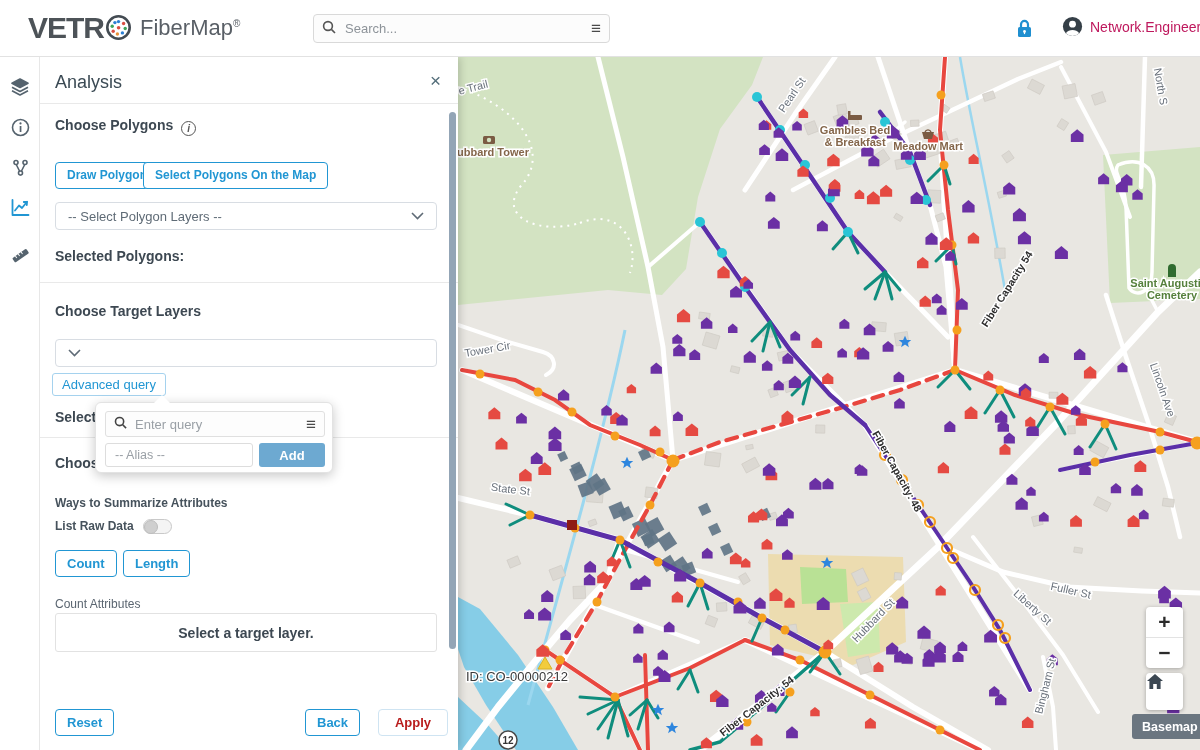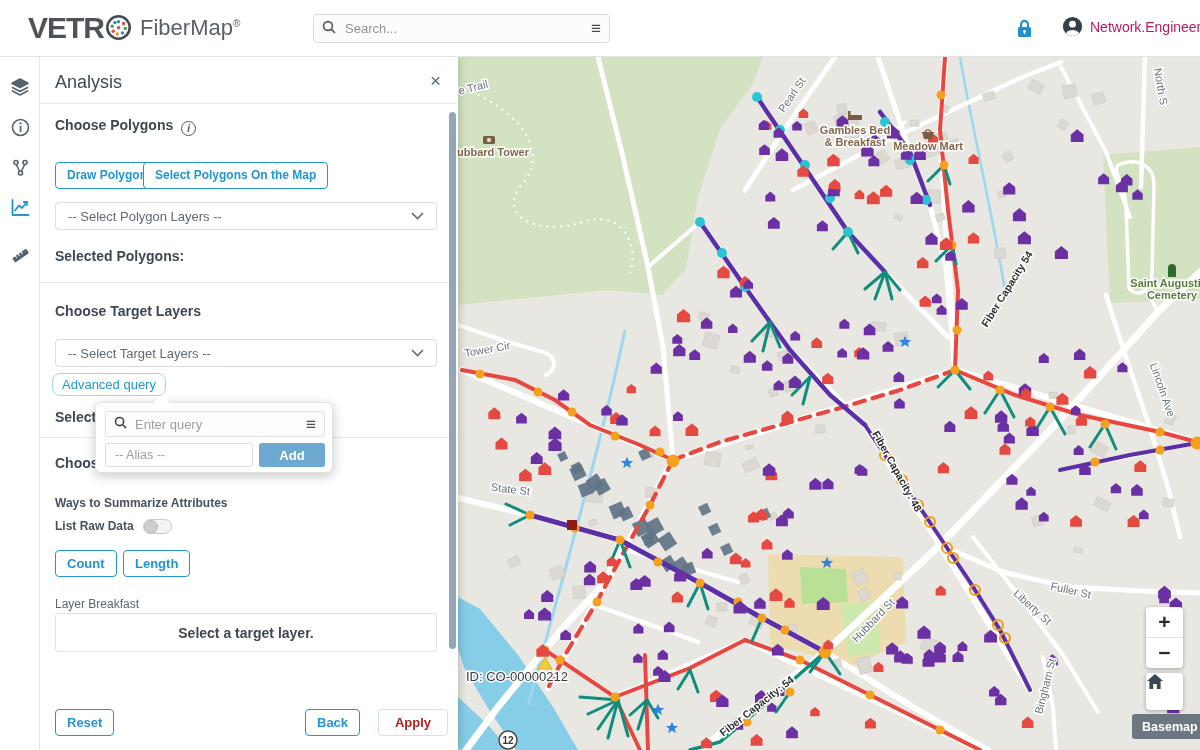--- a/index.html
+++ b/index.html
@@ -38,21 +38,21 @@
     font-size:10px;font-weight:700;text-align:center;line-height:13px;color:#555;
     vertical-align:-2px;margin-left:8px;font-style:italic;}
   .obtn{position:absolute;height:27px;border:1px solid #2196d3;border-radius:4px;background:#fff;
     color:#2196d3;font-size:12px;font-weight:700;text-align:center;cursor:pointer;
     font-family:"Liberation Sans",sans-serif;padding:0 11px;line-height:25px;}
   .obtn.disabled{border-color:#cfe4f2;color:#b91c1c;cursor:default;}
   .dropdown{position:absolute;left:15px;width:382px;height:28px;border:1px solid #d8dde3;
     border-radius:4px;background:#fff;display:flex;align-items:center;padding:0 12px;cursor:pointer;}
   .dropdown .ph{font-size:13px;color:#5f6b76;flex:1;}
   .advq{position:absolute;left:12px;top:316px;padding:3px 9px;font-size:13px;color:#2196d3;
-    border:1.5px solid #a5d2ee;border-radius:8px;background:#fff;cursor:pointer;}
+    border:1.5px solid #a5d2ee;border-radius:3px;background:#fff;cursor:pointer;}
   .popup{position:absolute;left:55px;top:345px;width:238px;height:71px;background:#fff;
     border:1px solid #e3e3e3;border-radius:6px;box-shadow:0 3px 12px rgba(0,0,0,.22);z-index:10;}
   .popup:before{content:"";position:absolute;left:58px;top:-8px;width:0;height:0;
     border-left:8px solid transparent;border-right:8px solid transparent;border-bottom:8px solid #fff;}
   .qrow{position:absolute;left:9px;top:8px;width:220px;height:26px;border:1px solid #e0e0e0;
     border-radius:3px;background:#fdfdfd;display:flex;align-items:center;padding:0 8px;}
   .qrow input{flex:1;border:none;outline:none;background:transparent;font-size:13px;color:#444;
     margin-left:6px;font-family:"Liberation Sans",sans-serif;width:60px;}
   .qrow input::placeholder{color:#9aa0a6;}
   .arow{position:absolute;left:9px;top:40px;width:220px;height:24px;display:flex;}
@@ -194,21 +194,20 @@
     <svg width="13" height="8" viewBox="0 0 13 8">
         <polyline points="1,1 6.5,6.5 12,1" fill="none" stroke="#5f6b76" stroke-width="1.6"></polyline>
       </svg>
   </div>
 
   <div class="seclabel" style="top:191px">Selected Polygons:</div>
   <div class="hr" style="top:225px"></div>
 
   <div class="seclabel" style="top:246px">Choose Target Layers</div>
   <div class="dropdown" style="top:282px">
-    <span class="ph">-- Select Target Layers --</span>
     <svg width="13" height="8" viewBox="0 0 13 8">
         <polyline points="1,1 6.5,6.5 12,1" fill="none" stroke="#5f6b76" stroke-width="1.6"></polyline>
       </svg>
   </div>
   <div class="advq">Advanced query</div>
 
   <div class="seclabel" style="top:352px">Selected Target Layers:</div>
   <div class="hr" style="top:380px"></div>
   <div class="seclabel" style="top:398px">Choose Calculations</div>
 
@@ -231,21 +230,21 @@
 
   <div class="smlabel" style="top:439px;font-weight:600">Ways to Summarize Attributes</div>
   <div class="smlabel" style="top:462px">List Raw Data</div>
   <div class="toggle">
       <div class="knob"></div>
     </div>
 
   <button class="obtn" style="left:15px;top:493px;font-size:13px">Count</button>
   <button class="obtn" style="left:83px;top:493px;font-size:13px">Length</button>
 
-  <div class="smlabel" style="top:540px;font-weight:400;color:#5a6570">Layer Breakfast</div>
+  <div class="smlabel" style="top:540px;font-weight:400;color:#5a6570">Count Attributes</div>
   <div class="attrbox">
     <span>Select a target layer.</span>
   </div>
 
   <button class="obtn" style="left:15px;top:652px;font-size:13px">Reset</button>
   <button class="obtn" style="left:265px;top:652px;font-size:13px">Back</button>
   <button class="obtn disabled" style="left:338px;top:652px;font-size:13px;width:70px">Apply</button>
 
   <div class="scrollthumb"></div>
 </div>

